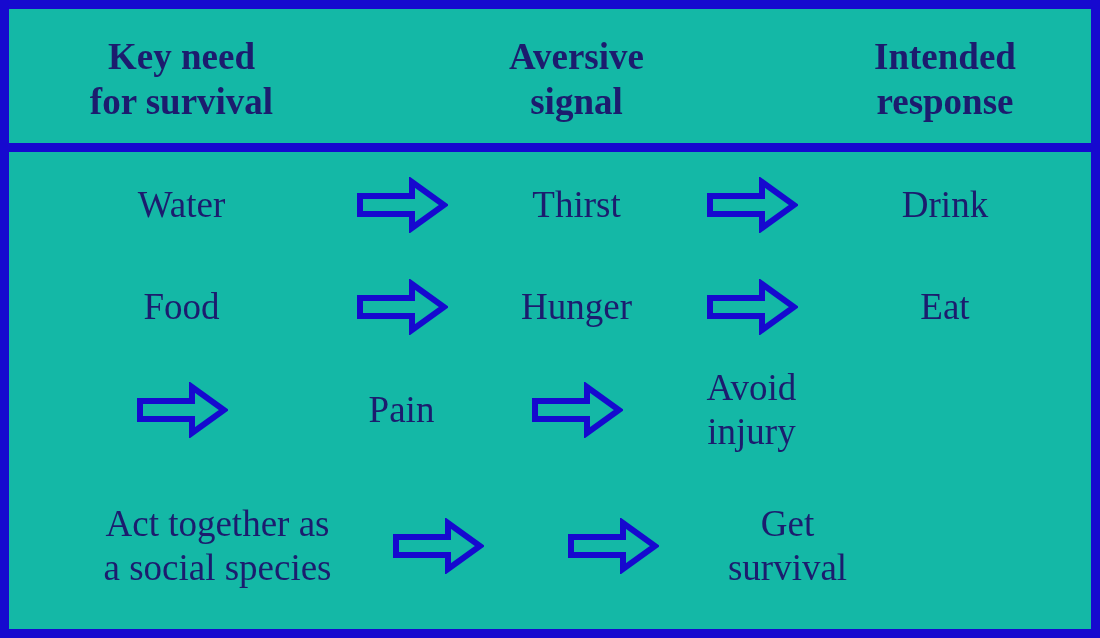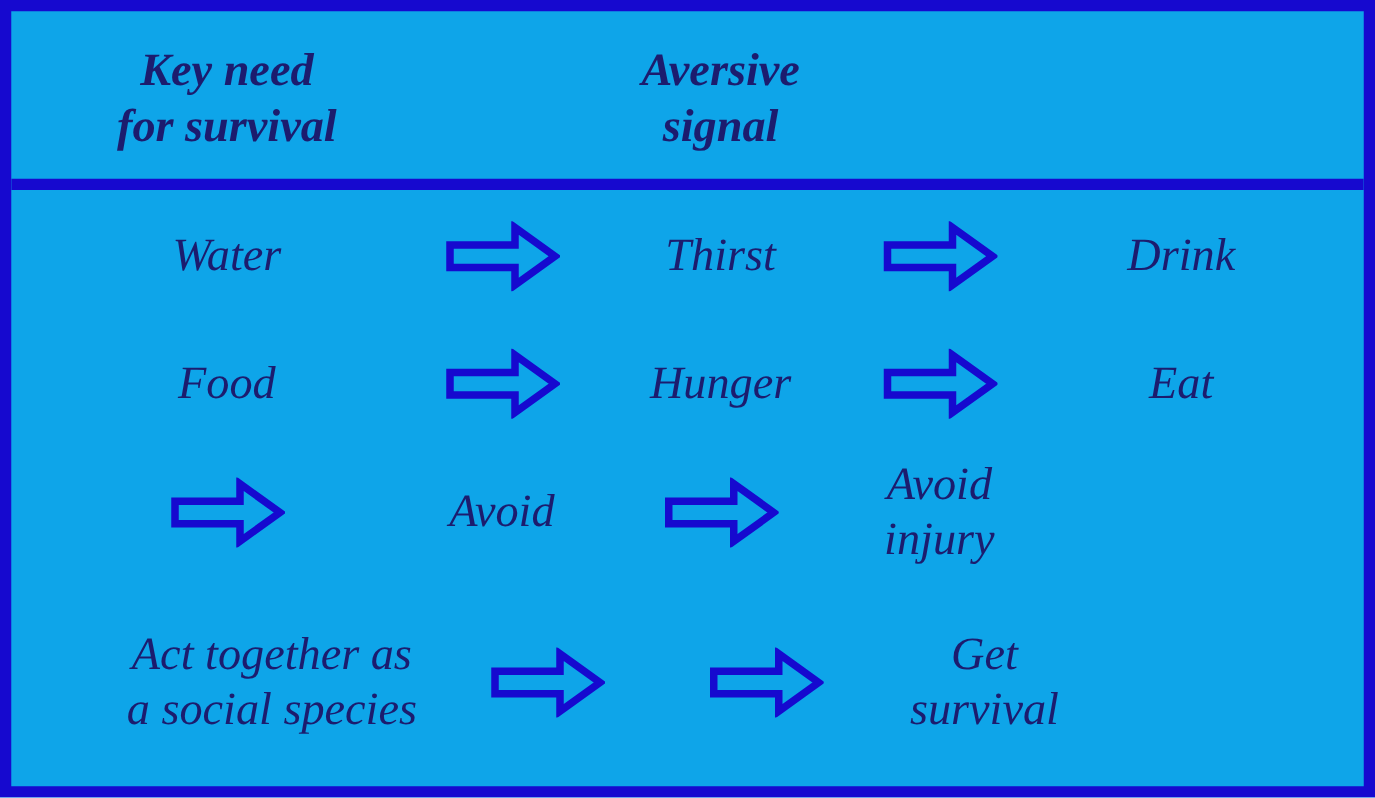--- a/index.html
+++ b/index.html
@@ -6,25 +6,24 @@
     margin: 0;
     padding: 0;
     background: #ffffff;
   }
   .frame {
     position: relative;
     width: 1100px;
     height: 638px;
     box-sizing: border-box;
     border: 9px solid #1609CF;
-    background: #0ea5e9;
+    background: #14b8a6;
     font-family: "Liberation Serif", "DejaVu Serif", serif;
     color: #1C1C6E;
     overflow: hidden;
-    font-style: italic;
   }
   .grid-row {
     display: grid;
     grid-template-columns: 345px 95px 255px 95px 1fr;
     width: 100%;
   }
   .cell {
     display: flex;
     align-items: center;
     justify-content: center;
@@ -62,20 +61,22 @@
 
 <div class="frame">
 
   <div class="grid-row header-row">
     <div class="cell header-cell">Key need
 for survival</div>
     <div class="cell"></div>
     <div class="cell header-cell">Aversive
 signal</div>
     <div class="cell"></div>
+    <div class="cell header-cell">Intended
+response</div>
   </div>
 
   <div class="separator"></div>
 
   <div id="body-rows">
     <div class="grid-row body-row">
       <div class="cell need-cell">Water</div>
       <div class="cell arrow-cell">
         <svg width="92" height="56" viewBox="0 0 92 56" aria-hidden="true">
           <path d="M4 19 H56 V5 L88 28 L56 51 V37 H4 Z" fill="none" stroke="#1609CF" stroke-width="6" stroke-linejoin="miter"></path>
@@ -105,21 +106,21 @@
       </div>
       <div class="cell response-cell">Eat</div>
     </div>
 
     <div class="grid-row body-row">
       <div class="cell arrow-cell">
         <svg width="92" height="56" viewBox="0 0 92 56" aria-hidden="true">
           <path d="M4 19 H56 V5 L88 28 L56 51 V37 H4 Z" fill="none" stroke="#1609CF" stroke-width="6" stroke-linejoin="miter"></path>
         </svg>
       </div>
-      <div class="cell signal-cell">Avoid</div>
+      <div class="cell signal-cell">Pain</div>
       <div class="cell arrow-cell">
         <svg width="92" height="56" viewBox="0 0 92 56" aria-hidden="true">
           <path d="M4 19 H56 V5 L88 28 L56 51 V37 H4 Z" fill="none" stroke="#1609CF" stroke-width="6" stroke-linejoin="miter"></path>
         </svg>
       </div>
       <div class="cell response-cell">Avoid injury</div>
     </div>
 
     <div class="grid-row body-row">
       <div class="cell need-cell">Act together as

